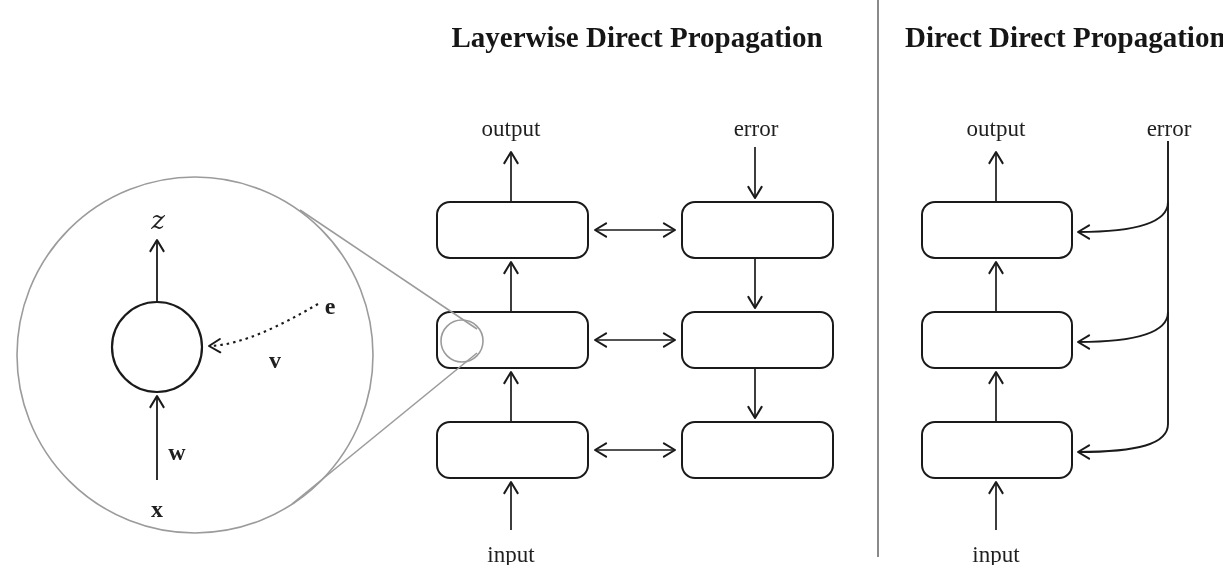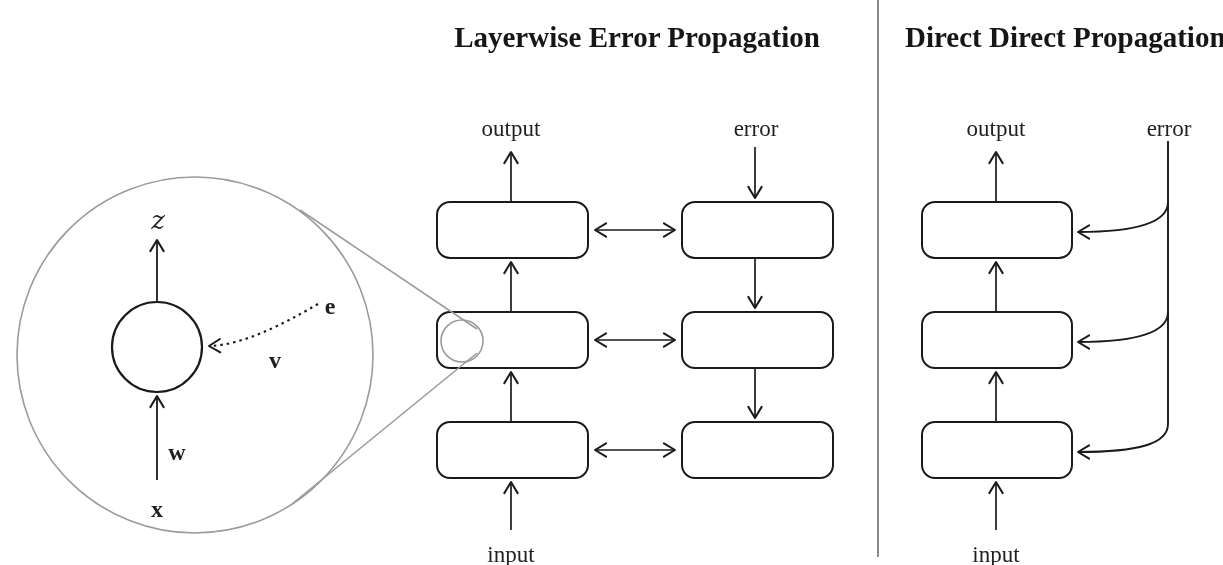--- a/index.html
+++ b/index.html
@@ -97,21 +97,21 @@
     </g>
 
     <circle cx="157" cy="347" r="45" stroke="#1a1a1a" stroke-width="2.2" fill="#ffffff"></circle>
     <g stroke="#1a1a1a" stroke-width="1.8" fill="none">
       <path d="M 157,301 L 157,240" marker-end="url(#ah)"></path>
       <path d="M 157,480 L 157,396" marker-end="url(#ah)"></path>
       <path d="M 318,304 C 280,326 242,345 209,346" stroke-width="2.1" stroke-dasharray="2.5 4" marker-end="url(#ah)"></path>
     </g>
   </svg>
 
-  <div class="panel-title" style="left:427px;top:22px;width:420px;text-align:center;">Layerwise Error Propagation</div>
+  <div class="panel-title" style="left:427px;top:22px;width:420px;text-align:center;">Layerwise Direct Propagation</div>
   <div class="panel-title" style="left:905px;top:22px;">Direct Direct Propagation</div>
 
   <div class="lbl" style="left:511px;top:108px;">output</div>
   <div class="lbl" style="left:756px;top:108px;">error</div>
   <div class="lbl" style="left:511px;top:534px;">input</div>
 
   <div class="lbl" style="left:996px;top:108px;">output</div>
   <div class="lbl" style="left:1169px;top:108px;">error</div>
   <div class="lbl" style="left:996px;top:534px;">input</div>
 

